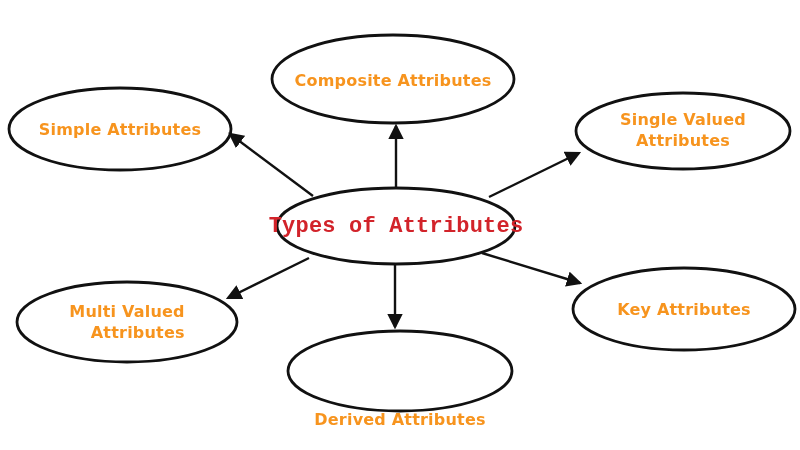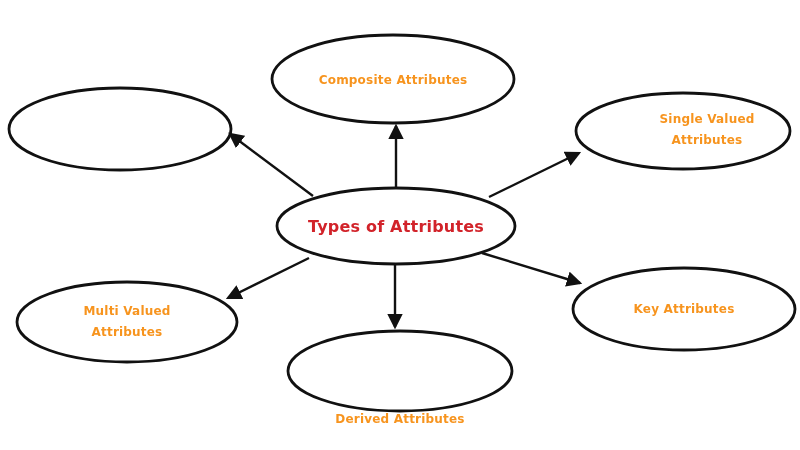--- a/index.html
+++ b/index.html
@@ -26,29 +26,30 @@
   .edge{
     stroke:var(--ink);
     stroke-width:2.4;
   }
   .arrowhead-fill{fill:var(--ink);}
   .label{
     position:absolute;
     transform:translate(-50%,-50%);
     text-align:center;
     font-weight:bold;
-    font-size:12px;
+    font-size:16px;
     line-height:21px;
     color:var(--orange);
     white-space:nowrap;
     letter-spacing:0.2px;
   }
   .label.center-label{
     color:var(--red);
-    font-size:16px;
+    font-size:22px;
+    font-family:Liberation Mono, monospace;
   }
   .label span{display:block;}
 </style>
 </head>
 <body>
 
 <div class="stage">
 
   <svg width="800" height="450" viewBox="0 0 800 450">
     <defs>
@@ -70,31 +71,34 @@
     <line class="edge" x1="489" y1="197" x2="579" y2="153" marker-end="url(#arrowhead)"></line>
     <line class="edge" x1="309" y1="258" x2="228" y2="298" marker-end="url(#arrowhead)"></line>
     <line class="edge" x1="395" y1="264" x2="395" y2="327" marker-end="url(#arrowhead)"></line>
     <line class="edge" x1="482" y1="253" x2="580" y2="283" marker-end="url(#arrowhead)"></line>
   </svg>
 
   <div class="label center-label" style="left:396px;top:226px;">
     <span>Types of Attributes</span>
   </div>
 
+  <div class="label" style="left:120px;top:129px;">
+    <span>Simple Attributes</span>
+  </div>
 
   <div class="label" style="left:393px;top:80px;">
     <span>Composite Attributes</span>
   </div>
 
-  <div class="label" style="left:683px;top:130px;margin-left:24px;">
+  <div class="label" style="left:683px;top:130px;">
     <span>Single Valued</span>
     <span>Attributes</span>
   </div>
 
-  <div class="label" style="left:127px;top:322px;">
+  <div class="label" style="left:127px;top:322px;text-align:right;">
     <span>Multi Valued</span>
     <span>Attributes</span>
   </div>
 
   <div class="label" style="left:400px;top:371px;margin-top:48px;">
     <span>Derived Attributes</span>
   </div>
 
   <div class="label" style="left:684px;top:309px;text-align:center;">
     <span>Key Attributes</span>

